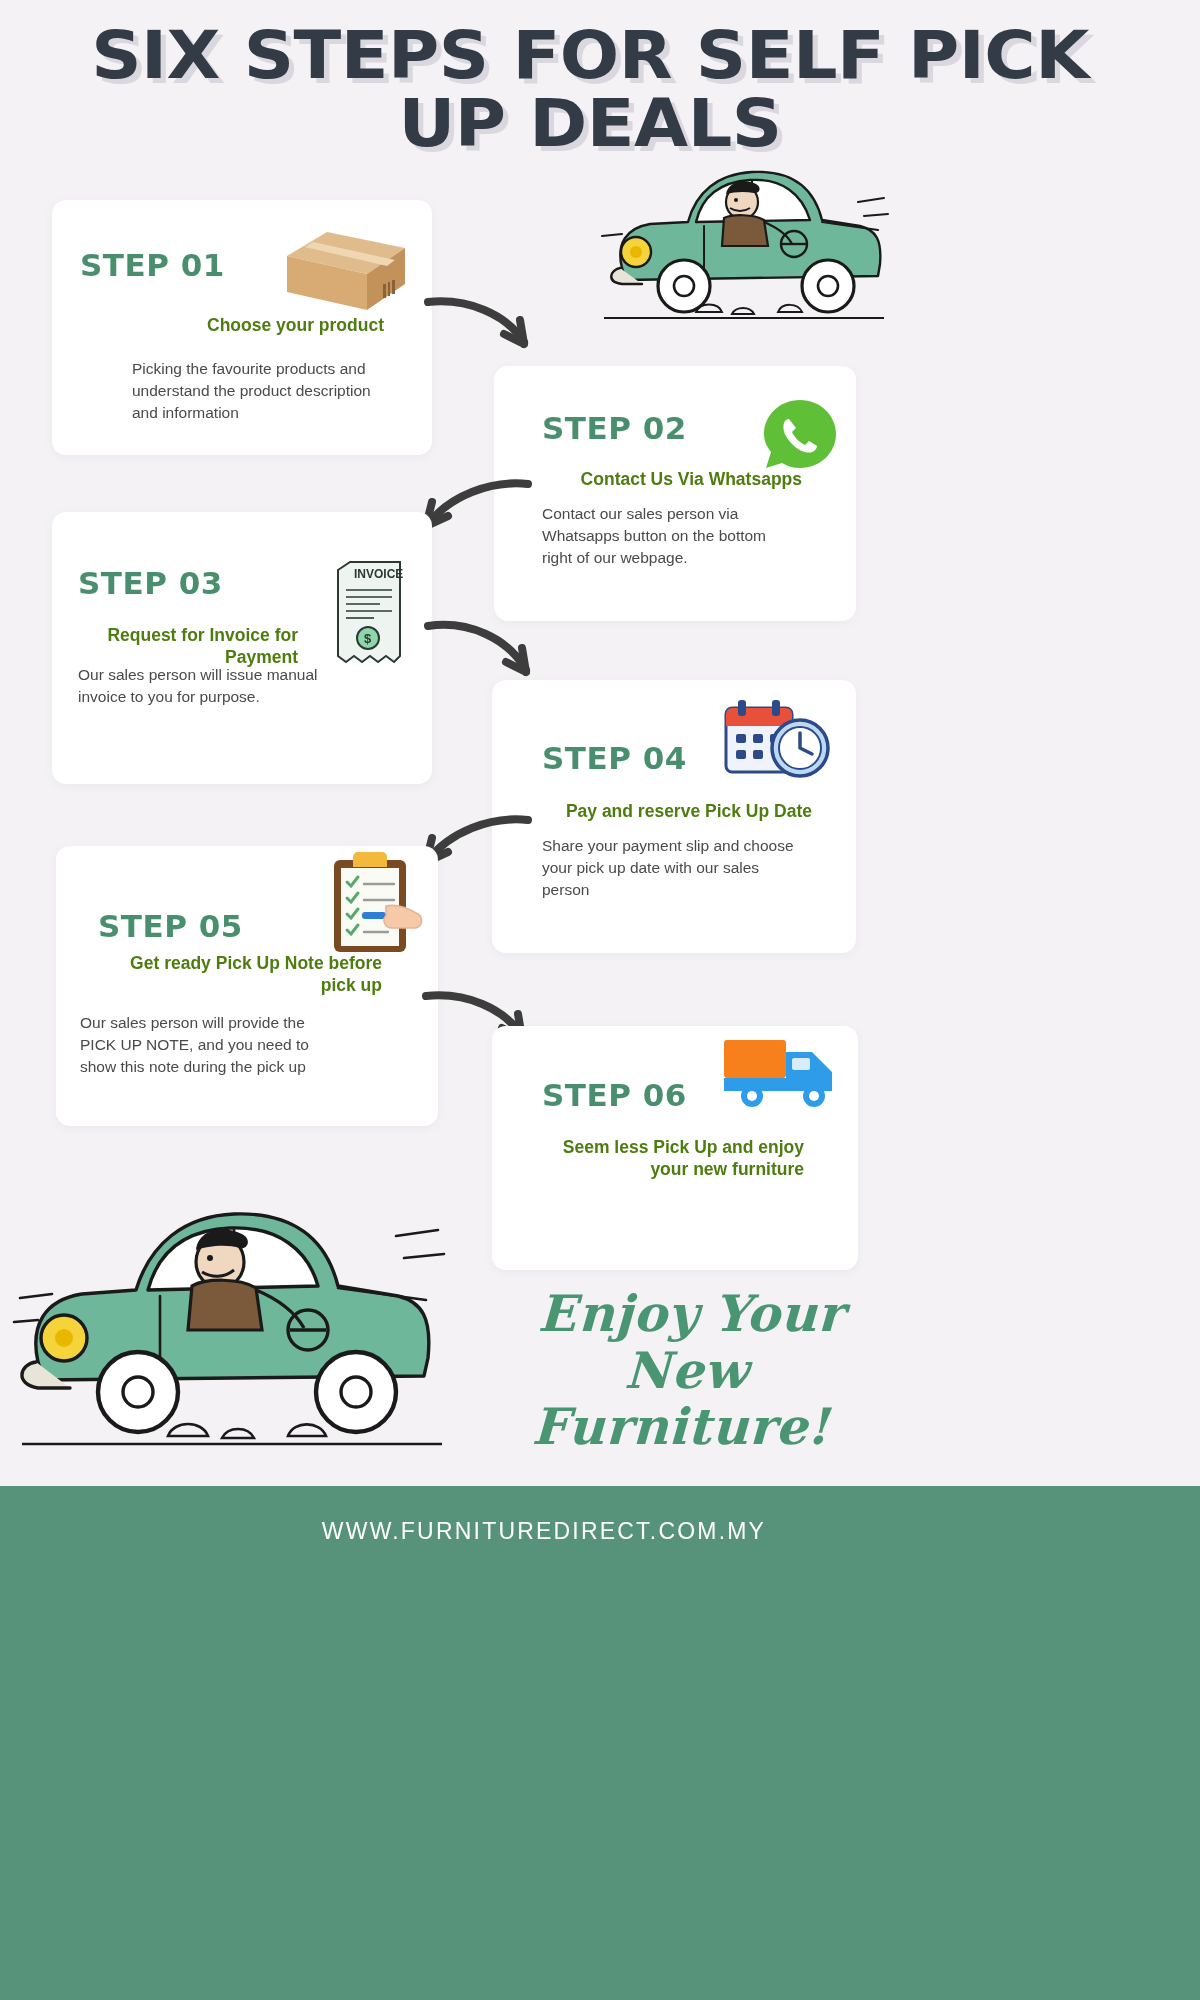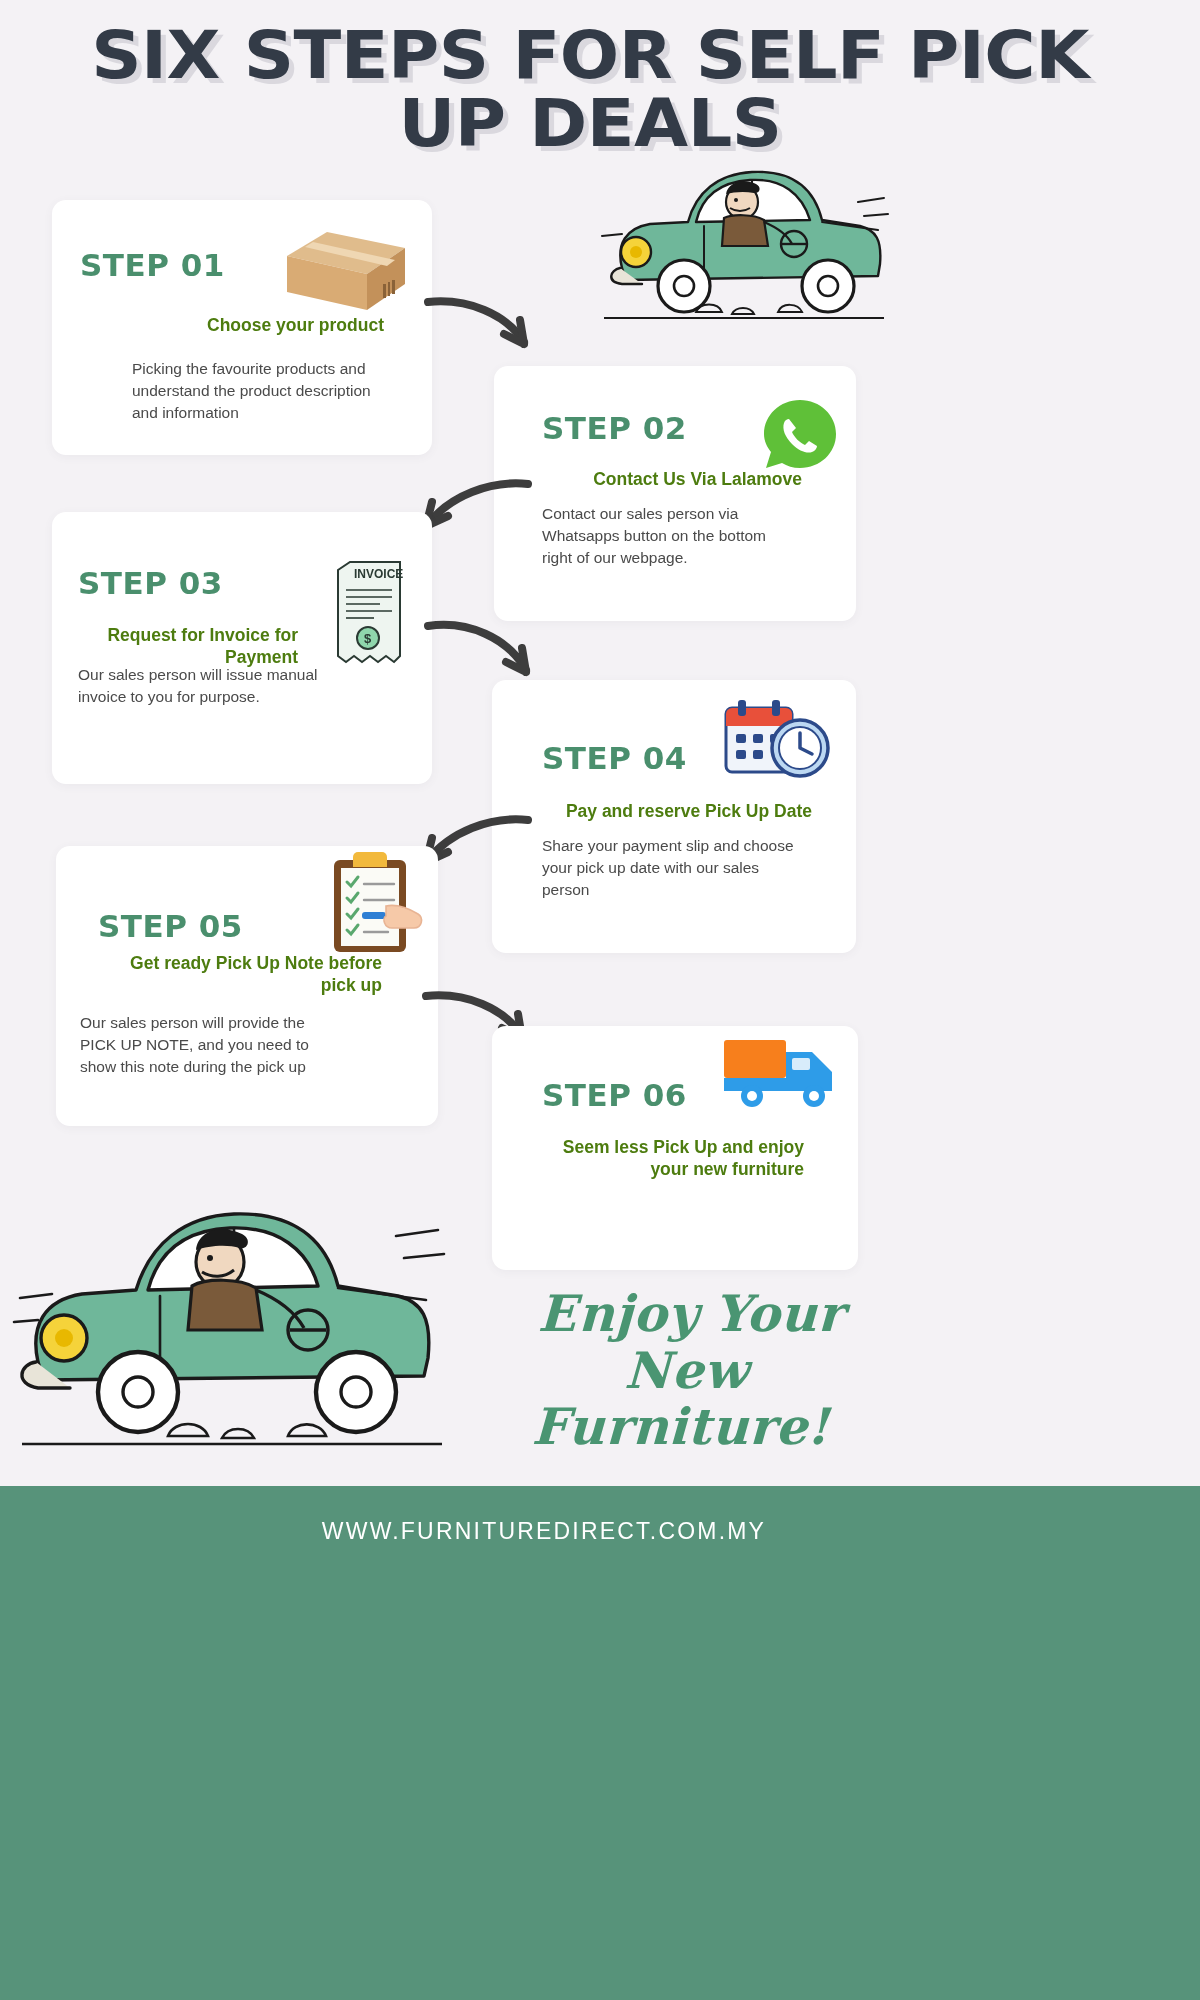--- a/index.html
+++ b/index.html
@@ -237,21 +237,21 @@
 
   <div class="arrow" id="arr1">
     <svg viewBox="0 0 124 68" width="124" height="68">
       <path d="M4 10 C44 6 82 22 100 50" stroke="#3d3d3d" stroke-width="8" fill="none" stroke-linecap="round"></path>
       <path d="M100 52 L80 42 M100 52 L96 28" stroke="#3d3d3d" stroke-width="8" fill="none" stroke-linecap="round"></path>
     </svg>
   </div>
 
   <div class="card" id="card2"></div>
   <div class="step-label" id="lab2">STEP 02</div>
-  <div class="step-head" id="head2">Contact Us Via Lalamove</div>
+  <div class="step-head" id="head2">Contact Us Via Whatsapps</div>
   <div class="step-body" id="body2">Contact our sales person via Whatsapps button on the bottom right of our webpage.</div>
   <div class="illus" id="ill2">
     <svg viewBox="0 0 76 72" width="76" height="72">
       <path d="M38 2 C58 2 74 17 74 36 C74 55 58 70 38 70 C31 70 25 68 20 65 L4 70 L9 54
                C5 49 2 43 2 36 C2 17 18 2 38 2 Z" fill="#5fc038"></path>
       <path d="M27 21 C25 21 23 22 22 25 C20 31 23 39 30 46 C37 53 45 56 50 54
                C53 53 55 50 55 48 L47 43 L43 47 C38 45 32 39 30 34 L34 30 Z" fill="#ffffff"></path>
     </svg>
   </div>
 

